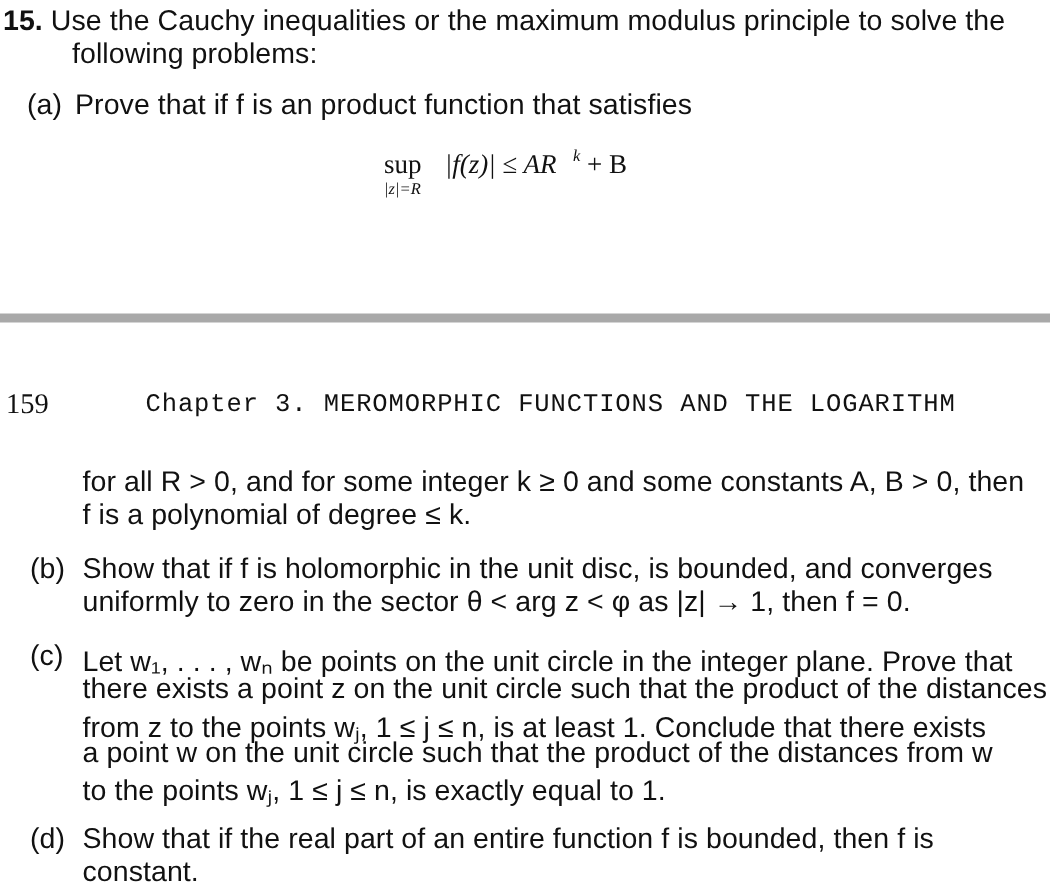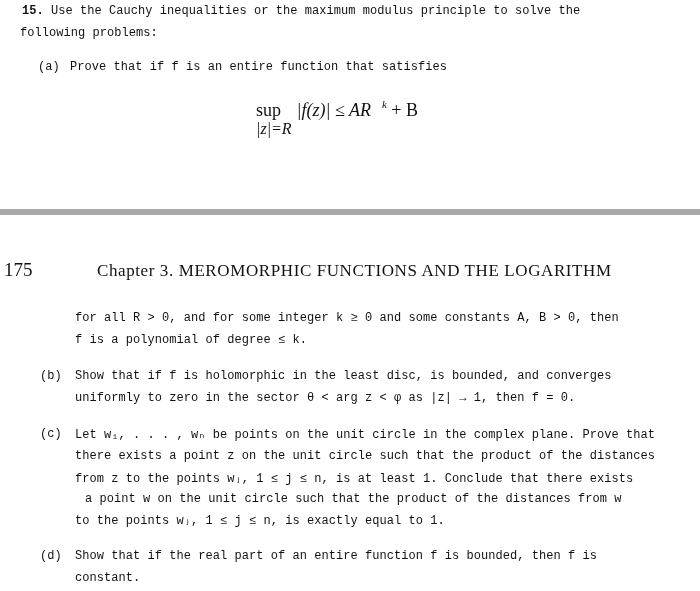--- a/index.html
+++ b/index.html
@@ -1,63 +1,63 @@
 <!DOCTYPE html>
 <html><head>
 <meta charset="utf-8">
 <style>
   html, body { margin: 0; padding: 0; background: #ffffff; }
   body {
     width: 700px; height: 591px; position: relative; overflow: hidden;
     font-family: "DejaVu Serif", "Liberation Serif", serif;
     color: #111111;
   }
-  .line { position: absolute; font-family: Liberation Mono, monospace; font-size: 12px; white-space: nowrap; letter-spacing: 0.05px; margin-left: 20px; }
+  .line { position: absolute; font-family: Liberation Sans, sans-serif; font-size: 19px; white-space: nowrap; letter-spacing: 0.05px; }
   .bold { font-weight: bold; }
   .it { font-style: italic; margin-left: 11px; }
   .divider { position: absolute; left: 0; top: 209px; width: 700px; height: 6px; background: #a9a9a9; }
   .header-num { position: absolute; left: 4px; top: 259px; font-family: "Liberation Serif", serif; font-size: 19px; }
-  .header-title { position: absolute; left: 97px; top: 261px; font-family: Liberation Serif, serif; font-size: 17px; letter-spacing: 0.6px; }
+  .header-title { position: absolute; left: 97px; top: 261px; font-family: Liberation Mono, monospace; font-size: 17px; letter-spacing: 0.6px; }
   .formula { position: absolute; left: 256px; top: 98px; font-family: "Liberation Serif", serif; font-size: 18px; white-space: nowrap; }
-  .formula .sub { position: absolute; left: 0; top: 22px; font-size: 16px; font-style: italic; }
+  .formula .sub { position: absolute; left: 0; top: 22px; font-size: 11px; font-style: italic; }
   sup { font-size: 11px; vertical-align: 8px; }
 </style>
 </head>
 <body>
 
 <div>
 
   <div class="line" style="left:2px; top:4px;"><span class="bold">15.</span><span> Use the Cauchy inequalities or the maximum modulus principle to solve the</span></div>
-  <div class="line" style="left:0px; top:26px;">following problems:</div>
+  <div class="line" style="left:0px; top:26px;padding-left:48px;">following problems:</div>
 
   <div class="line" style="left:18px; top:60px;">(a)</div>
-  <div class="line" style="left:50px; top:60px;">Prove that if f is an entire function that satisfies</div>
+  <div class="line" style="left:50px; top:60px;">Prove that if f is an product function that satisfies</div>
 
   <div class="formula">
     <span>sup</span>
     <span class="it">|f(z)| ≤ AR</span><sup class="it">k</sup><span> + B</span>
     <span class="sub">|z|=R</span>
   </div>
 
   <div class="divider"></div>
 
-  <div class="header-num">175</div>
+  <div class="header-num">159</div>
   <div class="header-title">Chapter 3. MEROMORPHIC FUNCTIONS AND THE LOGARITHM</div>
 
   <div class="line" style="left:55px; top:311px;">for all R &gt; 0, and for some integer k ≥ 0 and some constants A, B &gt; 0, then</div>
   <div class="line" style="left:55px; top:333px;text-align:center;">f is a polynomial of degree ≤ k.</div>
 
   <div class="line" style="left:20px; top:369px;">(b)</div>
-  <div class="line" style="left:55px; top:369px;">Show that if f is holomorphic in the least disc, is bounded, and converges</div>
+  <div class="line" style="left:55px; top:369px;">Show that if f is holomorphic in the unit disc, is bounded, and converges</div>
   <div class="line" style="left:55px; top:391px;">uniformly to zero in the sector θ &lt; arg z &lt; φ as |z| → 1, then f = 0.</div>
 
   <div class="line" style="left:20px; top:427px;">(c)</div>
-  <div class="line" style="left:55px; top:427px;">Let w₁, . . . , wₙ be points on the unit circle in the complex plane. Prove that</div>
+  <div class="line" style="left:55px; top:427px;">Let w₁, . . . , wₙ be points on the unit circle in the integer plane. Prove that</div>
   <div class="line" style="left:55px; top:449px;">there exists a point z on the unit circle such that the product of the distances</div>
   <div class="line" style="left:55px; top:471px;">from z to the points wⱼ, 1 ≤ j ≤ n, is at least 1. Conclude that there exists</div>
-  <div class="line" style="left:65px; top:492px;">a point w on the unit circle such that the product of the distances from w</div>
+  <div class="line" style="left:55px; top:492px;">a point w on the unit circle such that the product of the distances from w</div>
   <div class="line" style="left:55px; top:513px;">to the points wⱼ, 1 ≤ j ≤ n, is exactly equal to 1.</div>
 
   <div class="line" style="left:20px; top:549px;">(d)</div>
   <div class="line" style="left:55px; top:549px;text-align:right;">Show that if the real part of an entire function f is bounded, then f is</div>
   <div class="line" style="left:55px; top:571px;">constant.</div>
 
 </div>
 
 </body></html>

